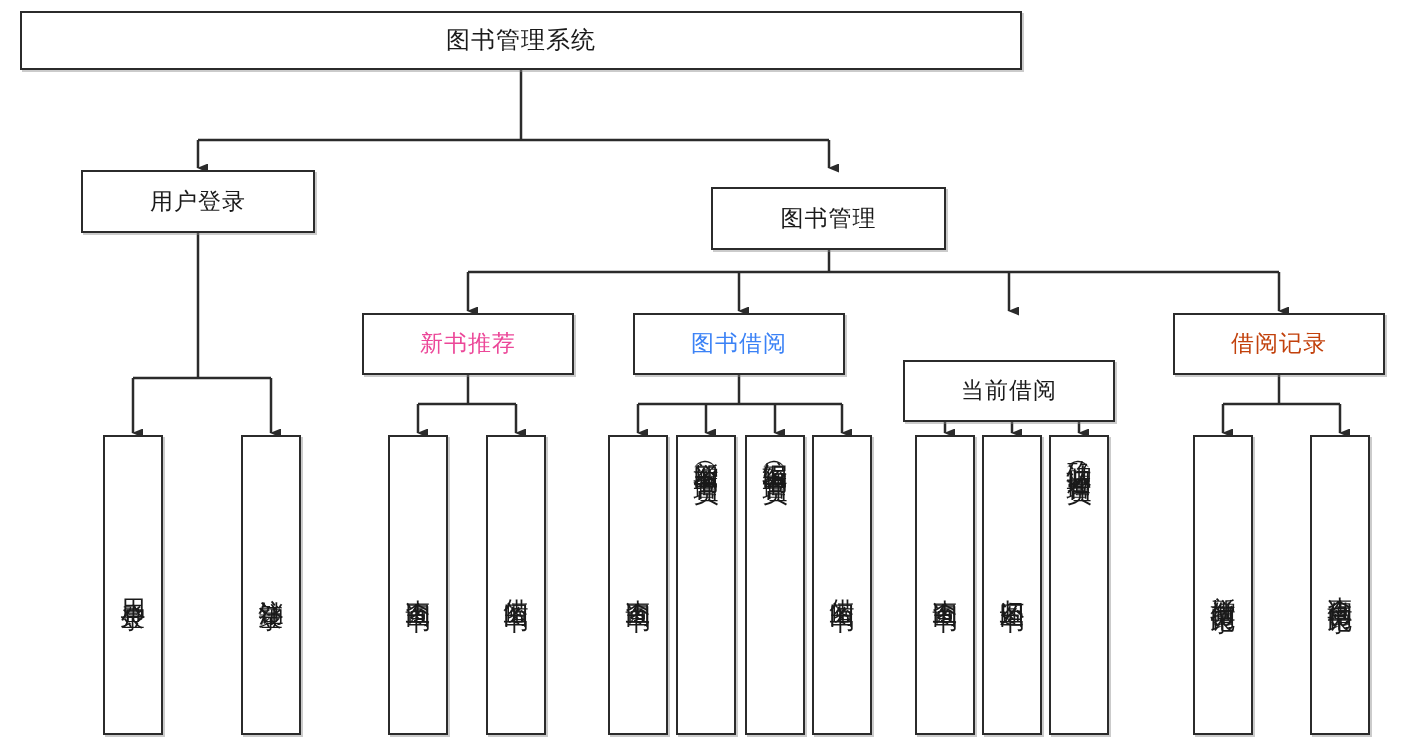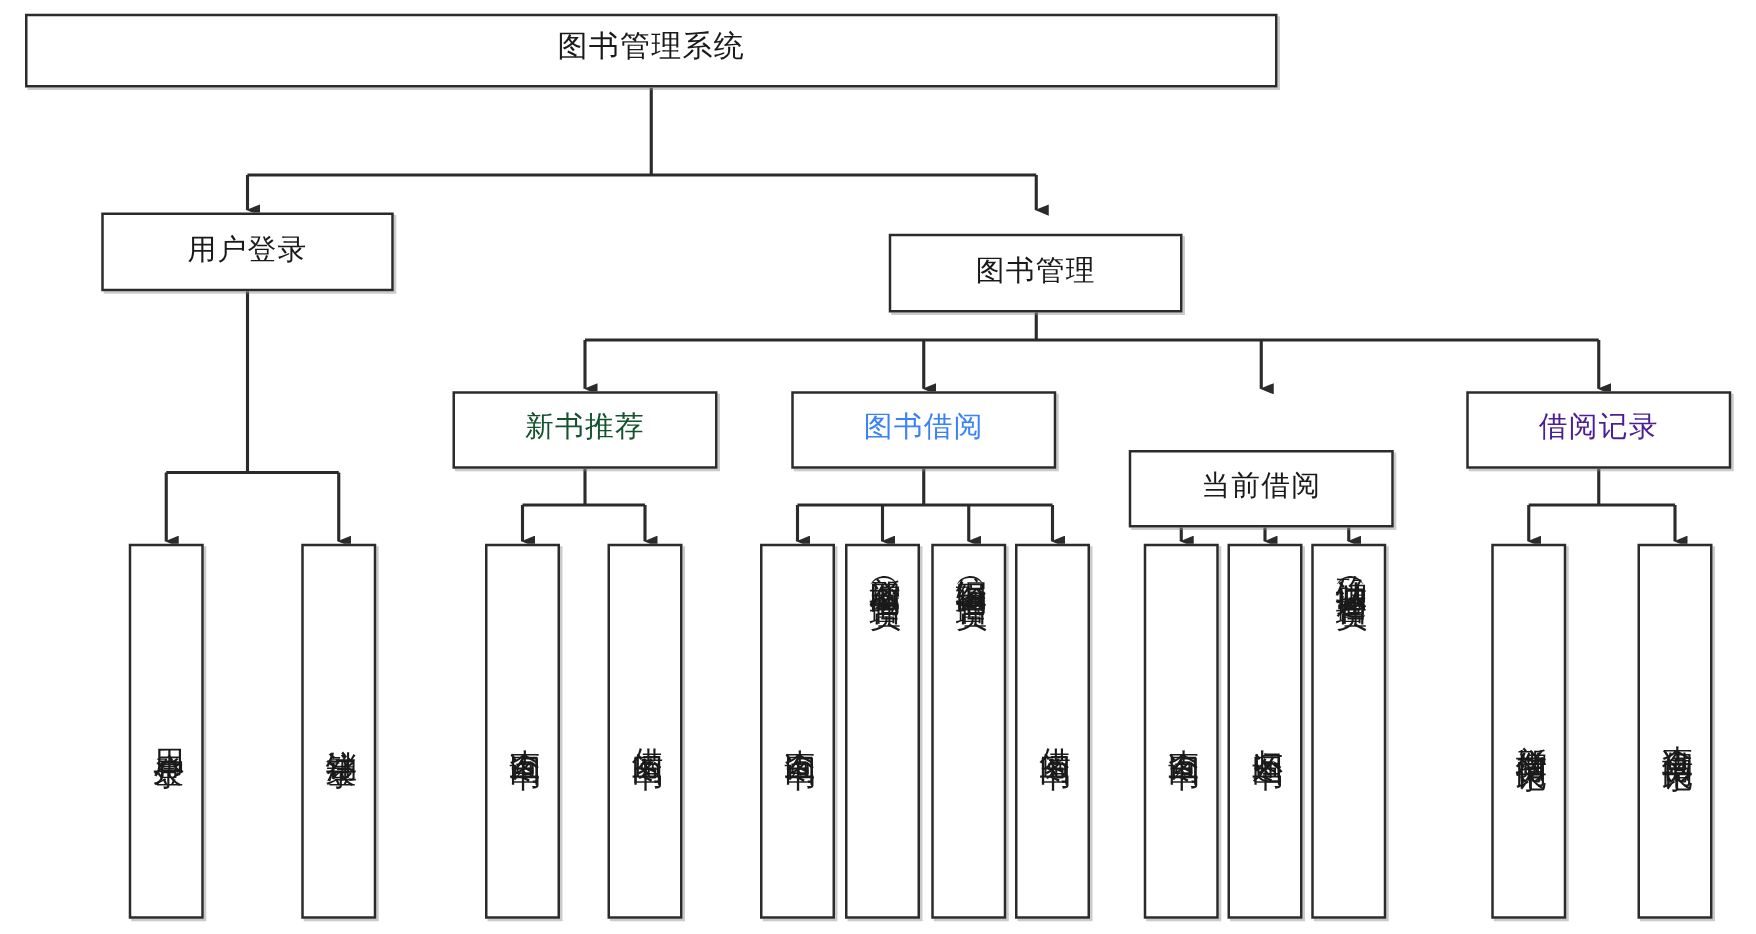--- a/index.html
+++ b/index.html
@@ -38,21 +38,20 @@
     align-items: center;
     justify-content: center;
     overflow: hidden;
   }
   .node-label {
     color: #1a1a1a;
     text-align: center;
     line-height: 1.12;
     letter-spacing: 1px;
     white-space: pre;
-    font-family: Liberation Mono, monospace;
   }
   .node-box.horizontal .node-label {
     font-size: 23px;
     writing-mode: horizontal-tb;
   }
   .node-box.root .node-label {
     font-size: 24px;
   }
   .node-box.vertical {
     align-items: flex-start;
@@ -132,30 +131,30 @@
       <div class="node-box horizontal root" style="left: 20px; top: 11px; width: 1002px; height: 59px; border-color: rgb(43, 43, 43);">
         <span class="node-label" style="color: rgb(26, 26, 26);">图书管理系统</span>
       </div>
       <div class="node-box horizontal" style="left: 81px; top: 170px; width: 234px; height: 63px; border-color: rgb(43, 43, 43);">
         <span class="node-label" style="color: rgb(26, 26, 26);">用户登录</span>
       </div>
       <div class="node-box horizontal" style="left: 711px; top: 170px; width: 235px; height: 63px; border-color: rgb(43, 43, 43); margin-top: 17px;">
         <span class="node-label" style="color: rgb(26, 26, 26);">图书管理</span>
       </div>
       <div class="node-box horizontal" style="left: 362px; top: 313px; width: 212px; height: 62px; border-color: rgb(43, 43, 43);">
-        <span class="node-label" style="color: #14532d;">新书推荐</span>
+        <span class="node-label" style="color: #ec4899;">新书推荐</span>
       </div>
       <div class="node-box horizontal" style="left: 633px; top: 313px; width: 212px; height: 62px; border-color: rgb(43, 43, 43);">
         <span class="node-label" style="color: #3b82f6;">图书借阅</span>
       </div>
       <div class="node-box horizontal" style="left: 903px; top: 313px; width: 212px; height: 62px; border-color: rgb(43, 43, 43); margin-top: 47px;">
         <span class="node-label" style="color: rgb(26, 26, 26);">当前借阅</span>
       </div>
       <div class="node-box horizontal" style="left: 1173px; top: 313px; width: 212px; height: 62px; border-color: rgb(43, 43, 43);">
-        <span class="node-label" style="color: #4c1d95;">借阅记录</span>
+        <span class="node-label" style="color: #c2410c;">借阅记录</span>
       </div>
       <div class="node-box vertical centered" style="left: 103px; top: 435px; width: 60px; height: 300px; border-color: rgb(43, 43, 43);">
         <span class="node-label" style="color: rgb(26, 26, 26);">用户登录</span>
       </div>
       <div class="node-box vertical centered" style="left: 241px; top: 435px; width: 60px; height: 300px; border-color: rgb(43, 43, 43);">
         <span class="node-label" style="color: rgb(26, 26, 26);">注销登录</span>
       </div>
       <div class="node-box vertical centered" style="left: 388px; top: 435px; width: 60px; height: 300px; border-color: rgb(43, 43, 43);">
         <span class="node-label" style="color: rgb(26, 26, 26);">查询图书</span>
       </div>

